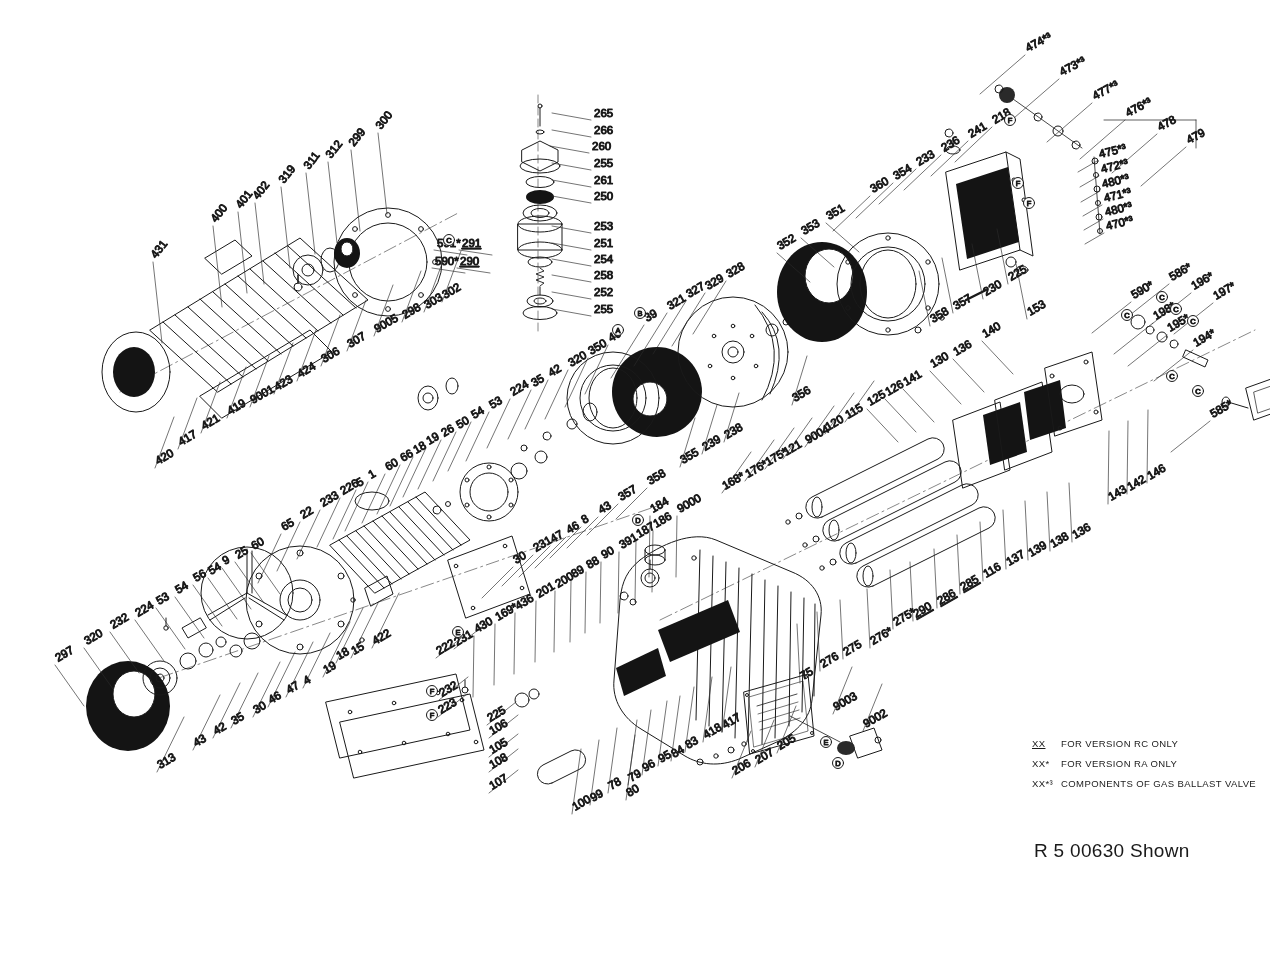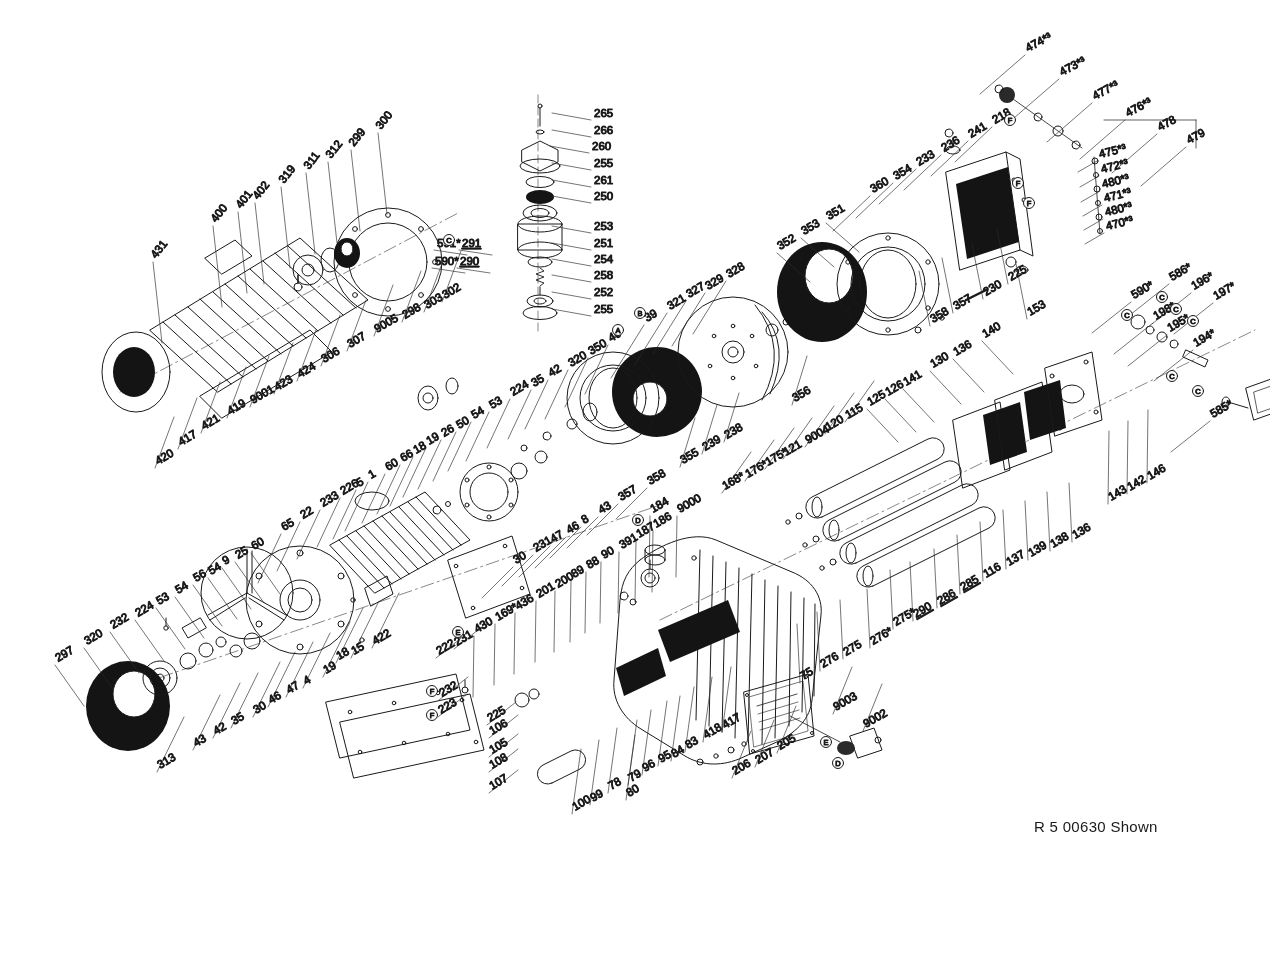--- a/index.html
+++ b/index.html
@@ -3,21 +3,21 @@
 <meta charset="utf-8">
 <style>
   html,body{margin:0;padding:0;background:#fff;}
   #stage{position:relative;width:1270px;height:953px;background:#ffffff;overflow:hidden;
          font-family:"Liberation Sans",sans-serif;color:#1a1a1a;}
   svg text{font-family:"Liberation Sans",sans-serif;fill:#1a1a1a;}
   .legend{position:absolute;left:1032px;top:738px;width:230px;font-size:9.5px;letter-spacing:.4px;}
   .legend-row{margin-bottom:9px;white-space:nowrap;}
   .legend-code{display:inline-block;min-width:26px;font-size:9.5px;}
   .legend-code.u{text-decoration:underline;}
-  .shown{position:absolute;left:1034px;top:818px;font-size:15px;letter-spacing:.3px;}
+  .shown{position:absolute;left:1034px;top:840px;font-size:19px;letter-spacing:.3px;}
   .caption{position:absolute;left:0;top:896px;width:1270px;text-align:center;
            font-size:17.5px;font-weight:bold;letter-spacing:.2px;}
 </style>
 </head>
 <body>
 
 <div id="stage">
 
 <svg id="drawing" width="1270" height="953" viewBox="0 0 1270 953" fill="none" stroke="#1a1a1a" stroke-width="1" stroke-linecap="round" stroke-linejoin="round">
 
@@ -785,16 +785,21 @@
         <circle cx="1018" cy="183" r="5.5" stroke="#1a1a1a" fill="#fff"></circle>
         <text x="1018" y="185.6" font-size="7.5" text-anchor="middle">F</text>
         <circle cx="1029" cy="203" r="5.5" stroke="#1a1a1a" fill="#fff"></circle>
         <text x="1029" y="205.6" font-size="7.5" text-anchor="middle">F</text>
         <circle cx="1010" cy="120" r="5.5" stroke="#1a1a1a" fill="#fff"></circle>
         <text x="1010" y="122.6" font-size="7.5" text-anchor="middle">F</text>
       </g>
 </svg>
 
   
+  <div class="legend" id="legend">
+      <div class="legend-row"><span class="legend-code u">XX</span><span> FOR VERSION RC ONLY</span></div>
+      <div class="legend-row"><span class="legend-code">XX*</span><span> FOR VERSION RA ONLY</span></div>
+      <div class="legend-row"><span class="legend-code">XX*³</span><span> COMPONENTS OF GAS BALLAST VALVE</span></div>
+    </div>
   <div class="shown">R 5 00630 Shown</div>
 
   
 </div>
 
 </body></html>

